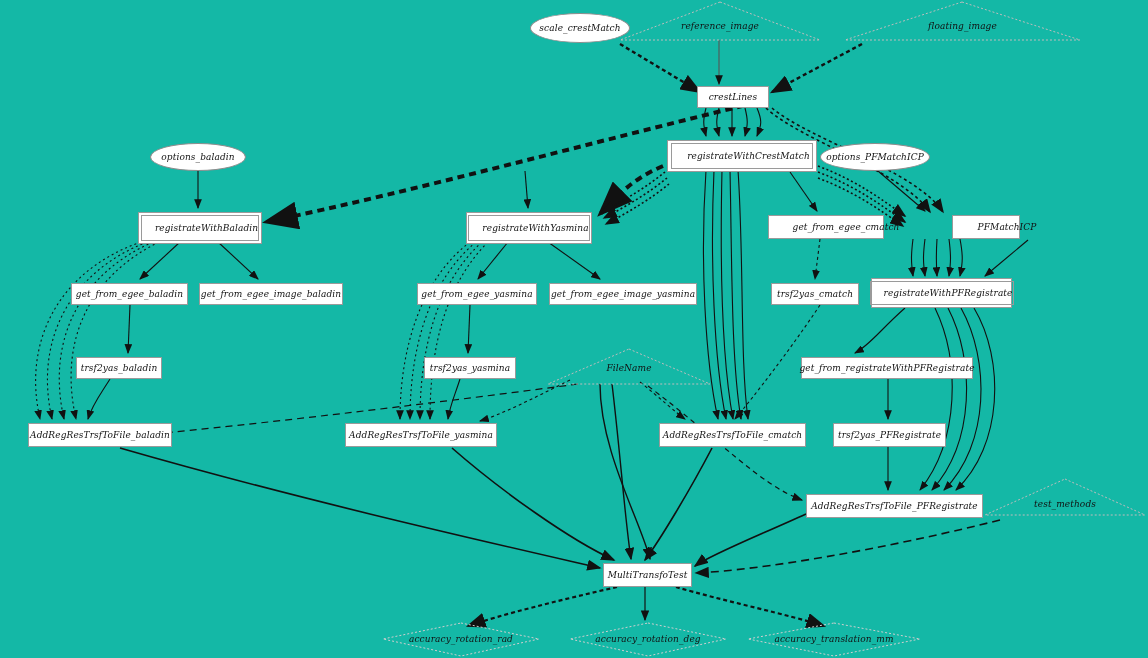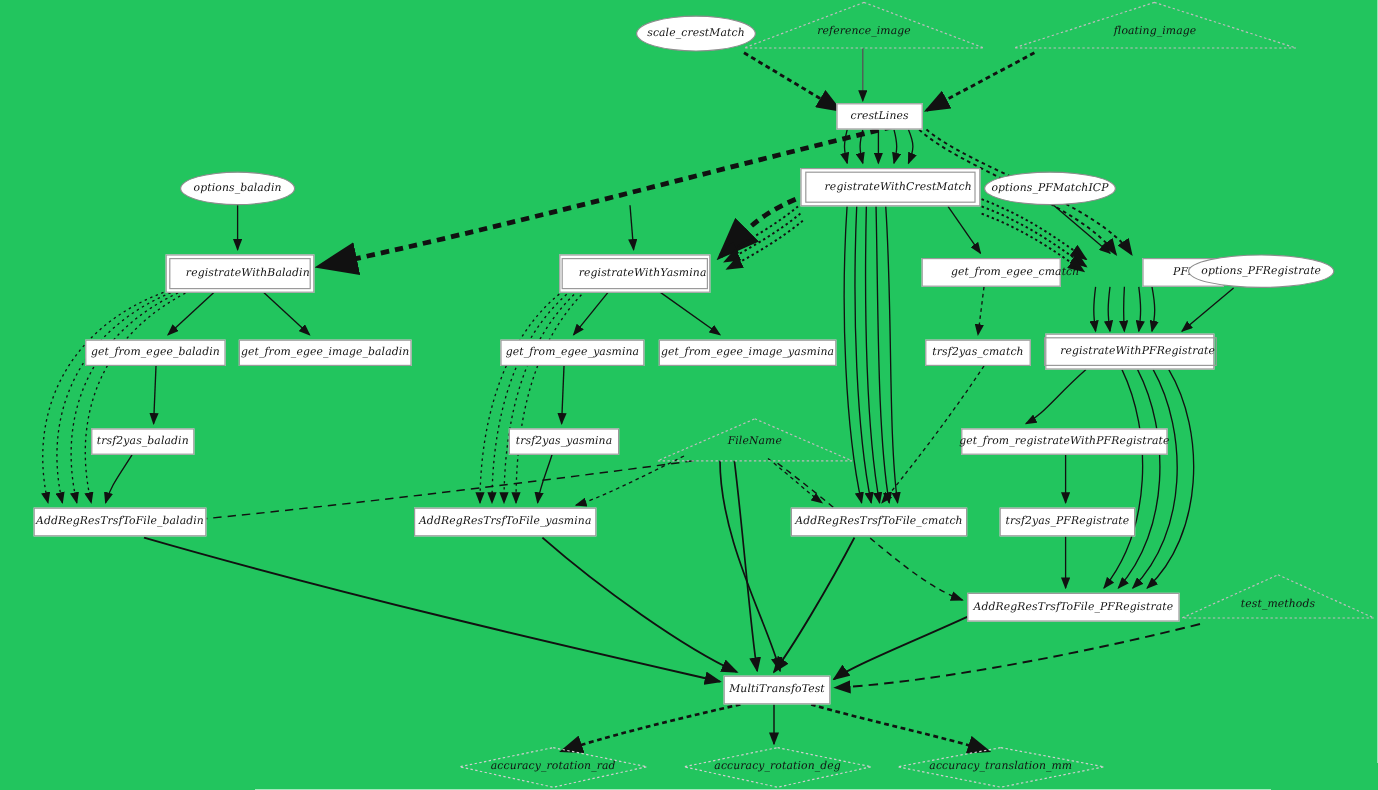--- a/index.html
+++ b/index.html
@@ -4,21 +4,21 @@
 <style>
   html, body {
     margin: 0;
     padding: 0;
     background: #ffffff;
   }
   #canvas {
     position: relative;
     width: 1148px;
     height: 658px;
-    background: #22c55e;
+    background: #14b8a6;
     font-family: "DejaVu Serif", "Liberation Serif", serif;
     overflow: hidden;
   }
   svg#edges {
     position: absolute;
     left: 0; top: 0;
     width: 1148px;
     height: 658px;
     pointer-events: none;
   }
@@ -315,23 +315,20 @@
   </div>
 
   <div class="node n-box" style="left:768px;top:215px;width:116px;height:24px;padding-left:40px;">
     <span class="lbl italic">get_from_egee_cmatch</span>
   </div>
 
   <div class="node n-box" style="left:952px;top:215px;width:68px;height:24px;padding-left:42px;">
     <span class="lbl italic">PFMatchICP</span>
   </div>
 
-  <div class="node n-ellipse" style="left:990px;top:212px;width:122px;height:28px;">
-    <span class="lbl italic">options_PFRegistrate</span>
-  </div>
 
   <div class="node n-box" style="left:71px;top:283px;width:117px;height:22px;">
     <span class="lbl italic">get_from_egee_baladin</span>
   </div>
 
   <div class="node n-box" style="left:199px;top:283px;width:144px;height:22px;">
     <span class="lbl italic">get_from_egee_image_baladin</span>
   </div>
 
   <div class="node n-box" style="left:417px;top:283px;width:120px;height:22px;">

